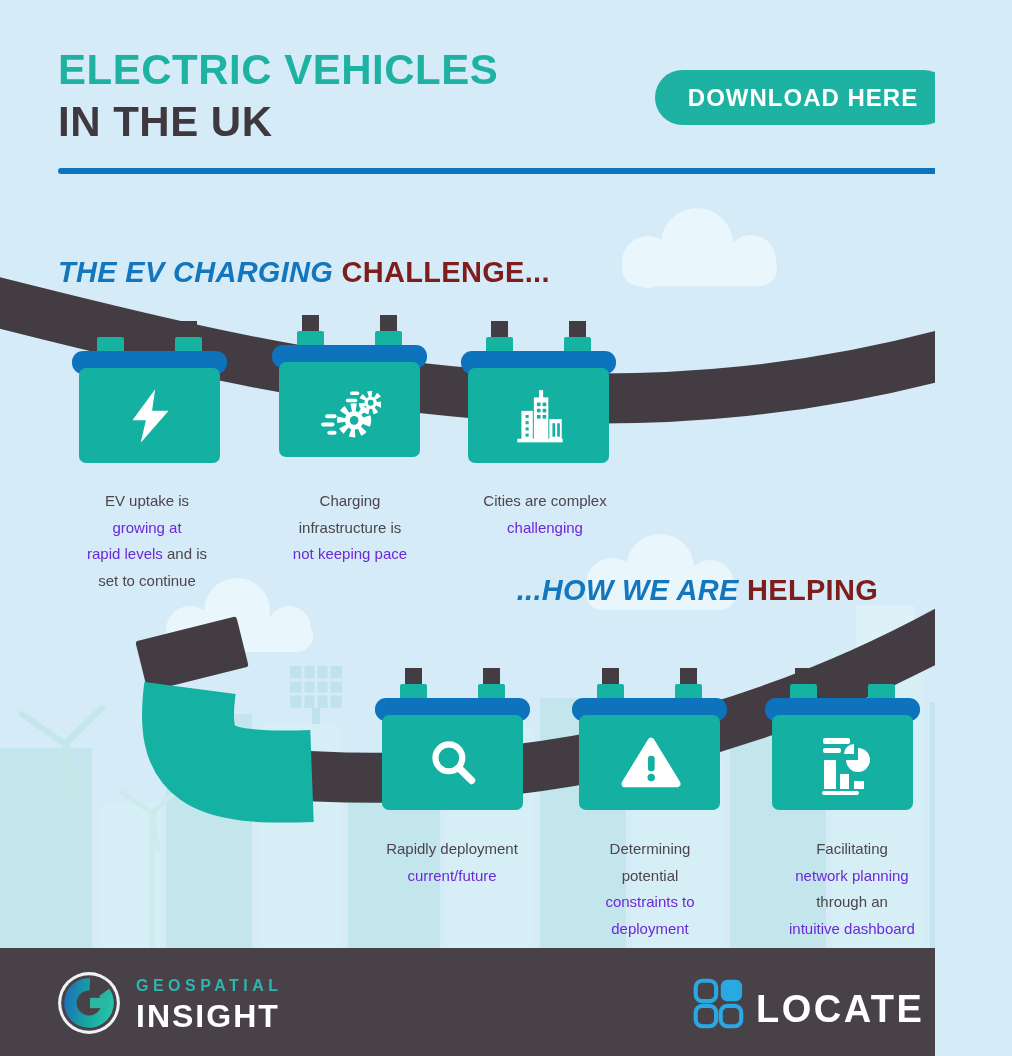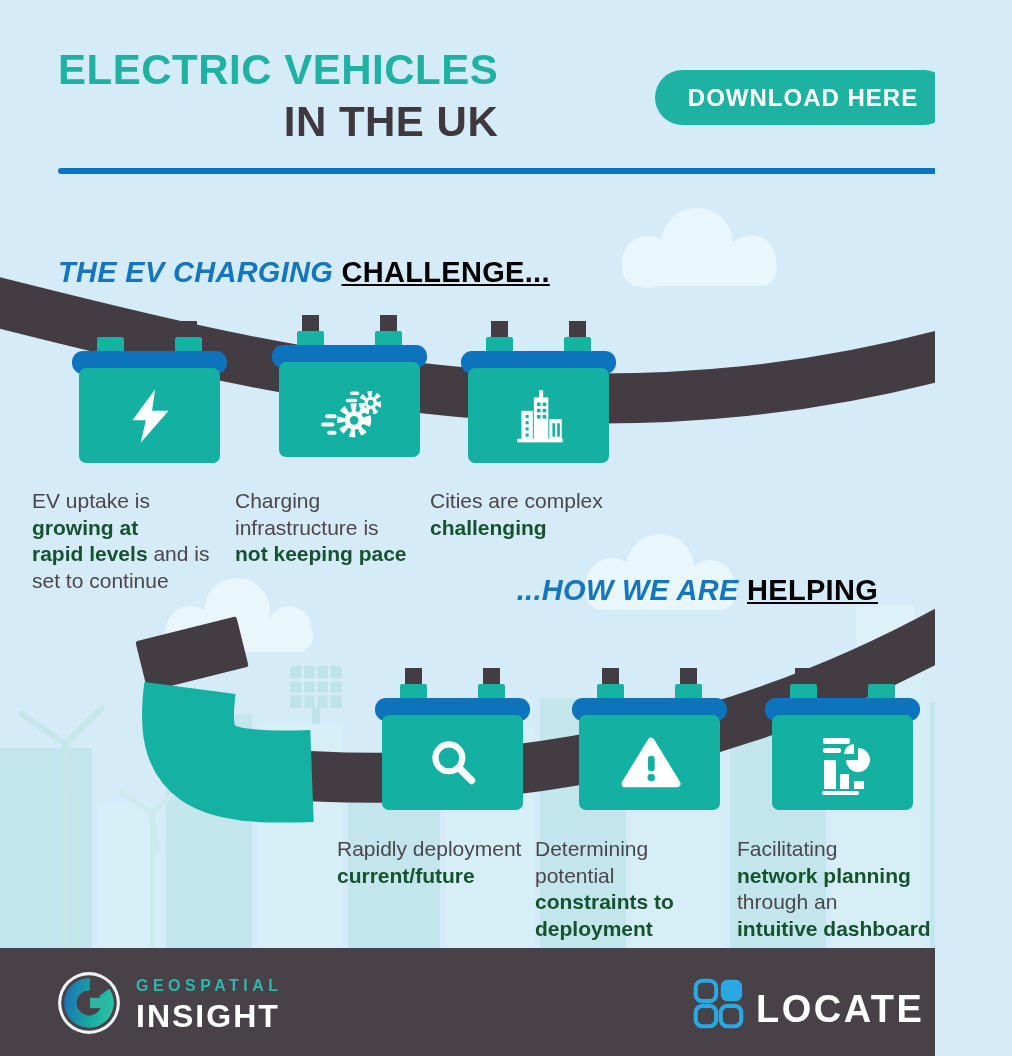--- a/index.html
+++ b/index.html
@@ -1,36 +1,36 @@
 <!DOCTYPE html>
 <html><head>
 <meta charset="utf-8">
 <style>
   html,body{margin:0;padding:0;background:#d5ebf7;}
   .canvas{position:relative;width:935px;height:1056px;background:#d5ebf7;overflow:hidden;
           font-family:"Liberation Sans",sans-serif;}
   .decor{position:absolute;left:0;top:0;}
   .title{position:absolute;left:58px;top:44px;font-size:42px;font-weight:800;line-height:52px;letter-spacing:.5px;}
   .title .accent{display:block;color:#1fb2a3;}
-  .title .dark{display:block;color:#3f393f;text-align:right;}
+  .title .dark{display:block;color:#3f393f;}
   .rule{position:absolute;left:58px;top:168px;width:897px;height:6px;background:#0d73bd;border-radius:3px;}
   .btn{position:absolute;left:655px;top:70px;width:296px;height:55px;border:none;border-radius:28px;
        background:#1db2a2;color:#fff;font-size:24px;font-weight:800;letter-spacing:1px;
        display:flex;align-items:center;justify-content:center;font-family:inherit;cursor:pointer;}
   .h-section{position:absolute;font-size:29px;font-weight:800;letter-spacing:.3px;white-space:nowrap;}
   .h-accent{color:#1476bd;font-style:italic;}
-  .h-dark{color:#000000;text-decoration:underline;}
+  .h-dark{color:#7f1d1d;}
   .battery{position:absolute;width:155px;height:142px;}
   .bat-cap{position:absolute;top:0;width:17px;height:22px;background:#433c43;}
   .bat-term{position:absolute;top:16px;width:27px;height:16px;background:#16b2a2;border-radius:2px;}
   .bat-bar{position:absolute;left:0;top:30px;width:155px;height:23px;background:#0d73bd;border-radius:11px;}
   .bat-body{position:absolute;left:7px;top:47px;width:141px;height:95px;background:#14b0a1;border-radius:7px;
             display:flex;align-items:center;justify-content:center;}
-  .caption{position:absolute;width:230px;font-size:21px;line-height:26.5px;color:#4c454c;}
-  .caption .b{font-weight:700;color:#14532d;}
+  .caption{position:absolute;width:230px;text-align:center;font-size:15px;line-height:26.5px;color:#4c454c;}
+  .caption .b{font-weight:400;color:#6d28d9;}
   .footer{position:absolute;left:0;top:948px;width:1012px;height:108px;background:#484248;}
   .gi-logo{position:absolute;left:56px;top:970px;}
   .gi-text{position:absolute;left:136px;top:977px;}
   .gi-top{font-size:16px;letter-spacing:4.5px;color:#2db6ae;font-weight:600;}
   .gi-bottom{font-size:32px;font-weight:700;color:#ffffff;letter-spacing:2px;margin-top:3px;}
   .lev-logo{position:absolute;left:692px;top:977px;}
   .lev-text{position:absolute;left:756px;top:988px;font-size:38px;font-weight:700;color:#fff;letter-spacing:2.5px;white-space:nowrap;}
 </style>
 </head>
 <body>

